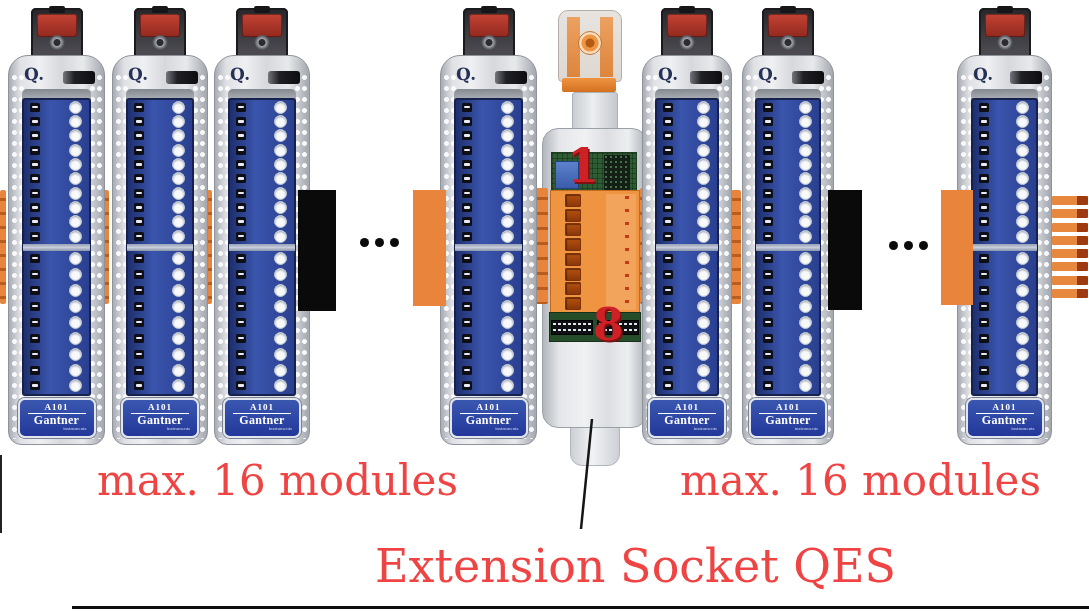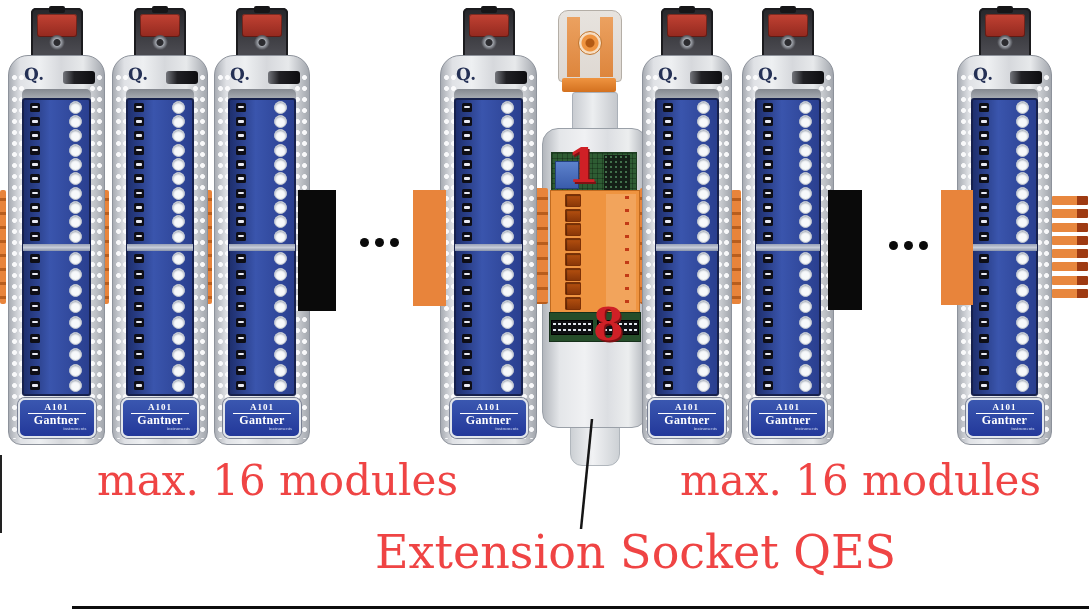--- a/index.html
+++ b/index.html
@@ -98,21 +98,21 @@
   .pinbar{position:absolute;top:8px;width:40px;height:13px;background:#0e1013;box-shadow:0 0 0 1px #000;
          background-image:radial-gradient(circle at 2.5px 3px,#e6ecf3 1.1px,transparent 1.5px);background-size:5px 6px;}
   .pinbar.l{left:2px}.pinbar.r{right:2px}
   .qes-tail{position:absolute;left:32px;top:410px;width:48px;height:44px;
          background:linear-gradient(90deg,#ccd0d4,#f1f2f4 45%,#cdd1d5);border:1px solid #b0b6bc;border-radius:6px 6px 12px 12px;}
 
   
   .cap{position:absolute;font-family:"DejaVu Serif",serif;color:#ef4444;white-space:nowrap;z-index:5;}
   .cap-left{left:97px;top:456px;font-size:42px;}
   .cap-right{left:680px;top:456px;font-size:42px;}
-  .cap-bottom{left:375px;top:525px;font-size:46px;}
+  .cap-bottom{left:375px;top:539px;font-size:46px;}
   .leader{position:absolute;left:0;top:0;width:1089px;height:612px;z-index:5;pointer-events:none;}
   .left-tick{position:absolute;left:0;top:455px;width:2px;height:78px;background:#222;z-index:5;}
   .bottom-rule{position:absolute;left:72px;right:0;top:606px;height:3px;background:#0d0d0d;z-index:5;}
 </style>
 </head>
 <body>
 
 <div class="canvas">
 
   <div class="qes">

